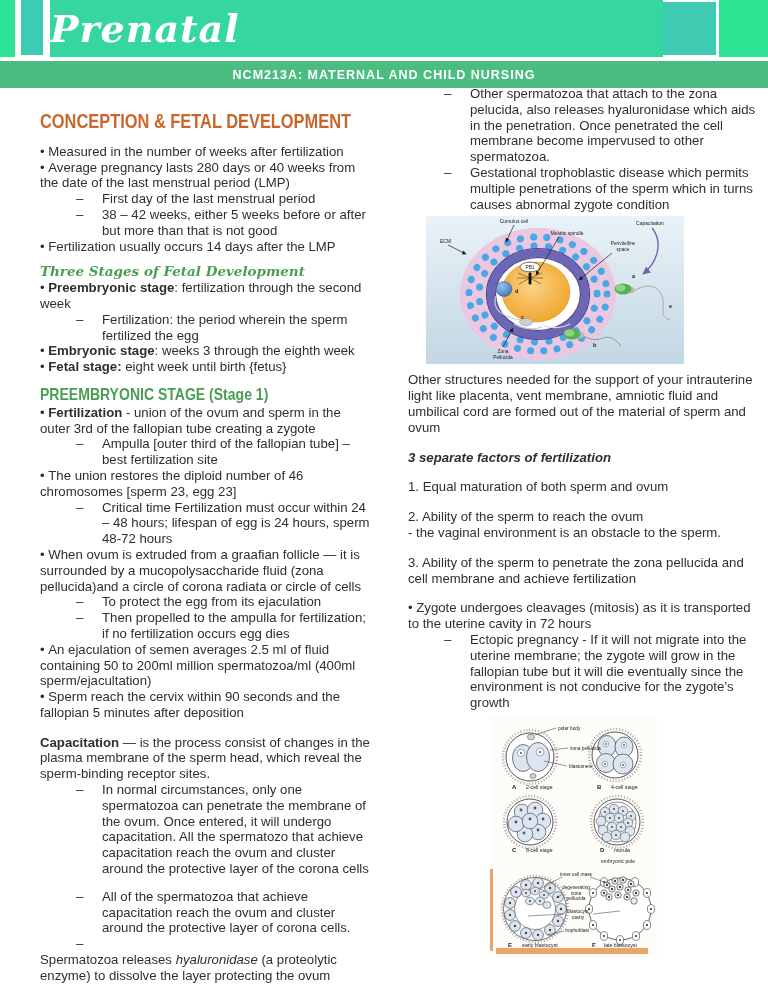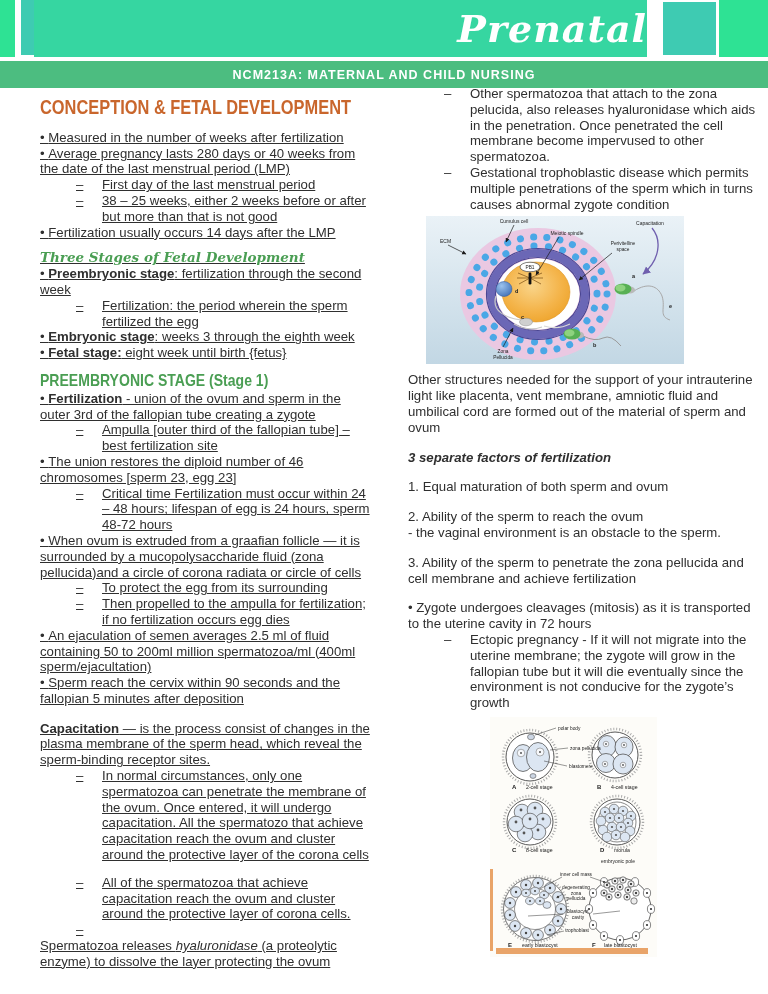--- a/index.html
+++ b/index.html
@@ -5,32 +5,32 @@
   :root{
     --edge-green:#2ee294; --teal:#3ecbb2; --banner-green:#36d6a1;
     --strip-green:#4cbd80; --orange:#c9662c; --green:#4a9e53; --text:#2f2f2f;
   }
   html,body{margin:0;padding:0;background:#fff;}
   .page{position:relative;width:768px;height:994px;background:#fff;overflow:hidden;
         font-family:"Liberation Sans","DejaVu Sans",sans-serif;color:var(--text);}
   
   .edge-l{position:absolute;left:0;top:0;width:15px;height:57px;background:var(--edge-green);}
   .tape-l{position:absolute;left:21px;top:0;width:22px;height:55px;background:var(--teal);}
-  .banner{position:absolute;left:34px;top:0;width:613px;height:57px;background:var(--banner-green);
-          display:flex;align-items:center;justify-content:flex-end;}
+  .banner{position:absolute;left:50px;top:0;width:613px;height:57px;background:var(--banner-green);
+          display:flex;align-items:center;justify-content:flex-start;}
   .tape-r{position:absolute;left:663px;top:2px;width:53px;height:53px;background:var(--teal);}
   .edge-r{position:absolute;left:719px;top:0;width:49px;height:57px;background:var(--edge-green);}
   .brand{font-family:"DejaVu Serif",serif;font-style:italic;font-weight:bold;
          color:#fff;font-size:38px;letter-spacing:1px;}
   .strip{position:absolute;left:0;top:61px;width:768px;height:27px;background:var(--strip-green);
          display:flex;align-items:center;justify-content:center;}
   .course{color:#fff;font-weight:bold;font-size:12.5px;letter-spacing:1px;}
   
   .col{position:absolute;font-size:13.2px;line-height:15.8px;}
-  .col.left{left:40px;top:98px;width:330px;text-decoration:underline;}
+  .col.left{left:40px;top:112px;width:330px;}
   .col.right{left:408px;top:86px;width:352px;}
   p{margin:0;}
   .b{font-weight:bold;}
   .i{font-style:italic;}
   .bi{font-weight:bold;font-style:italic;}
   .bullet::before{content:"\2022\00a0";}
   .dash{display:flex;align-items:flex-start;}
   .dash::before{content:"\2013";flex:0 0 26px;margin-left:36px;}
   .h1{display:inline-block;white-space:nowrap;transform:scaleX(.82);transform-origin:0 0;
       font-size:20px;font-weight:bold;color:var(--orange);margin:2px 0 14px;}
@@ -60,21 +60,21 @@
   </div>
 
   <div class="col left">
     <span class="h1">CONCEPTION &amp; FETAL DEVELOPMENT</span>
     <p class="bullet">Measured in the number of weeks after fertilization</p>
     <p class="bullet">Average pregnancy lasts 280 days or 40 weeks from the date of the last menstrual period (LMP)</p>
     <div class="dash">
         <span>First day of the last menstrual period</span>
       </div>
     <div class="dash">
-        <span>38 – 25 weeks, either 2 weeks before or after but more than that is not good</span>
+        <span>38 – 42 weeks, either 5 weeks before or after but more than that is not good</span>
       </div>
     <p class="bullet">Fertilization usually occurs 14 days after the LMP</p>
 
     <p class="h-script">Three Stages of Fetal Development</p>
     <p class="bullet"><span class="b">Preembryonic stage</span><span>: fertilization through the second week</span></p>
     <div class="dash">
         <span>Fertilization: the period wherein the sperm fertilized the egg</span>
       </div>
     <p class="bullet"><span class="b">Embryonic stage</span><span>: weeks 3 through the eighth week</span></p>
     <p class="bullet"><span class="b">Fetal stage:</span><span> eight week until birth {fetus}</span></p>
@@ -83,21 +83,21 @@
     <p class="bullet"><span class="b">Fertilization</span><span> - union of the ovum and sperm in the outer 3rd of the fallopian tube creating a zygote</span></p>
     <div class="dash">
         <span>Ampulla [outer third of the fallopian tube] – best fertilization site</span>
       </div>
     <p class="bullet">The union restores the diploid number of 46 chromosomes [sperm 23, egg 23]</p>
     <div class="dash">
         <span>Critical time Fertilization must occur within 24 – 48 hours;  lifespan of egg is 24 hours, sperm 48-72 hours</span>
       </div>
     <p class="bullet">When ovum is extruded from a graafian follicle — it is surrounded by a mucopolysaccharide fluid (zona pellucida)and a circle of corona radiata or circle of cells</p>
     <div class="dash">
-        <span>To protect the egg from its surrounding</span>
+        <span>To protect the egg from its ejaculation</span>
       </div>
     <div class="dash">
         <span>Then propelled to the ampulla for fertilization; if no fertilization occurs egg dies</span>
       </div>
     <p class="bullet">An ejaculation of semen averages 2.5 ml of fluid containing 50 to 200ml million spermatozoa/ml (400ml sperm/ejacultation)</p>
     <p class="bullet">Sperm reach the cervix within 90 seconds and the fallopian 5 minutes after deposition</p>
 
     <p class="mt14"><span class="b">Capacitation</span><span> — is the process consist of changes in the plasma membrane of the sperm head, which reveal the sperm-binding receptor sites.</span></p>
     <div class="dash">
         <span>In normal circumstances, only one spermatozoa can penetrate the membrane of the ovum.  Once entered, it will undergo capacitation. All the spermatozo that achieve capacitation reach the ovum and cluster around the protective layer of the corona cells</span>

